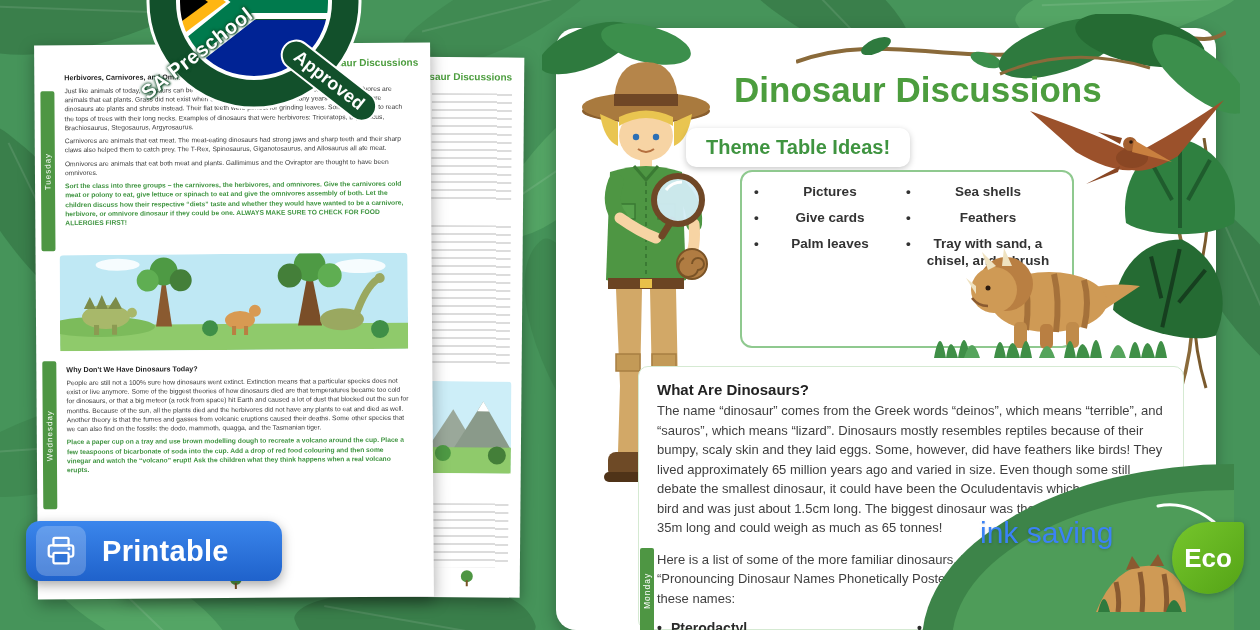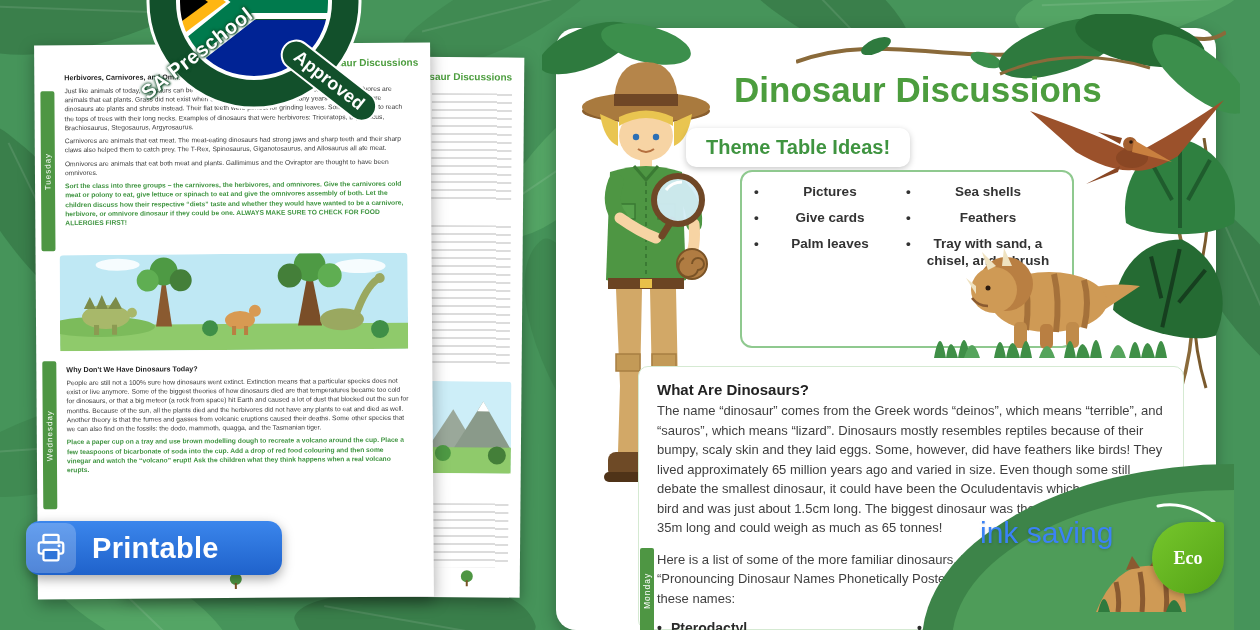--- a/index.html
+++ b/index.html
@@ -77,30 +77,30 @@
   .deco{position:absolute;}
   .z1{z-index:1;} .z3{z-index:3;} .z5{z-index:5;}
 
   
   .corner-leaf-back{position:absolute;right:-18px;bottom:-12px;width:312px;height:178px;
     background:#3d8449;border-radius:100% 0 0 0;z-index:4;}
   .corner-leaf-front{position:absolute;right:-18px;bottom:-12px;width:282px;height:152px;
     background:#4e9c59;border-radius:100% 0 0 0;z-index:4;}
   .ink-saving{position:absolute;left:424px;top:488px;font-size:30px;color:#3b82f6;z-index:5;
     text-shadow:0 1px 3px rgba(0,0,0,.18);}
-  .eco-badge{position:absolute;left:596px;top:494px;width:72px;height:72px;z-index:5;
+  .eco-badge{position:absolute;left:616px;top:494px;width:72px;height:72px;z-index:5;
     background:linear-gradient(135deg,#76c62c,#54a316);border-radius:50% 4px 50% 50%;
-    display:flex;align-items:center;justify-content:center;color:#fff;font-size:18px;font-weight:bold;
-    box-shadow:0 2px 6px rgba(0,0,0,.25);font-family:Liberation Serif, serif;}
+    display:flex;align-items:center;justify-content:center;color:#fff;font-size:26px;font-weight:bold;
+    box-shadow:0 2px 6px rgba(0,0,0,.25);}
   .eco-stem{position:absolute;left:600px;top:470px;z-index:5;}
 
   
-  .printable{position:absolute;left:26px;top:521px;width:256px;height:54px;z-index:7;
+  .printable{position:absolute;left:26px;top:521px;width:256px;height:60px;z-index:7;
     background:linear-gradient(180deg,#3b86ec,#1f62cb);border-radius:14px;
-    box-shadow:0 4px 12px rgba(0,0,0,.35);display:flex;align-items:center;gap:16px;box-sizing:border-box;}
+    box-shadow:0 4px 12px rgba(0,0,0,.35);display:flex;align-items:center;gap:16px;padding-left:10px;box-sizing:border-box;}
   .printable-icon-tile{width:50px;height:50px;border-radius:10px;background:rgba(255,255,255,.22);
     display:flex;align-items:center;justify-content:center;}
   .printable-label{color:#fff;font-size:29px;font-weight:bold;letter-spacing:.3px;}
 </style>
 </head>
 <body>
 
 <div id="stage">
 
   <div class="bg-leaf leaf-dark" style="left:-50px;top:-40px;width:230px;height:100px;transform:rotate(-24deg);"></div>

